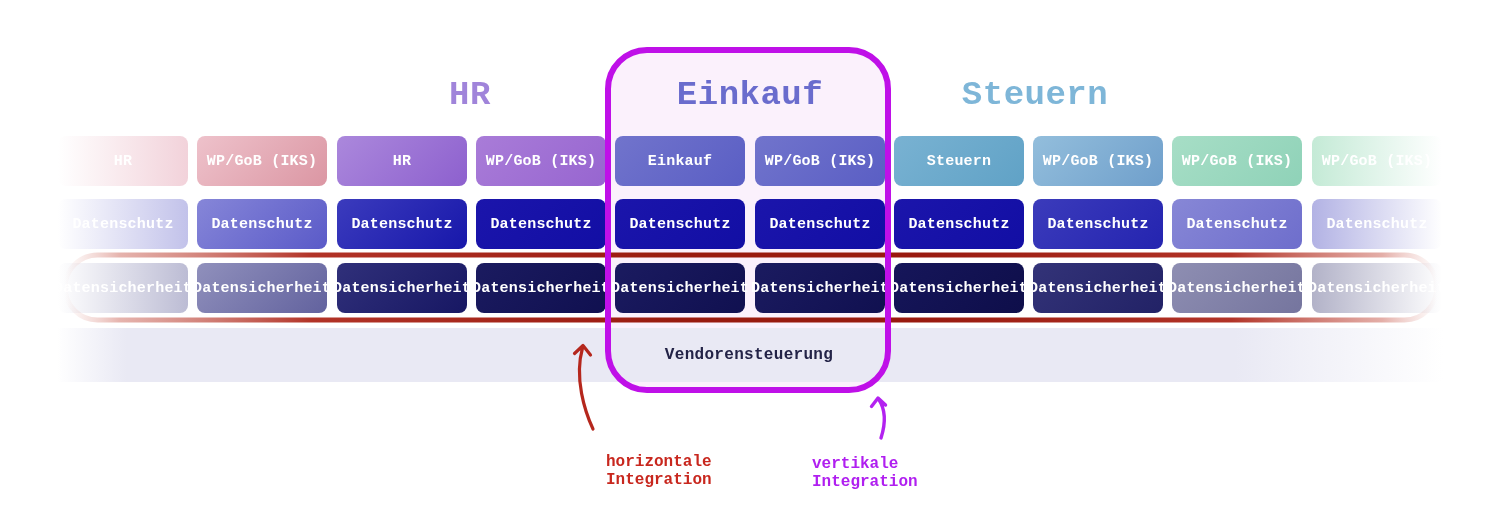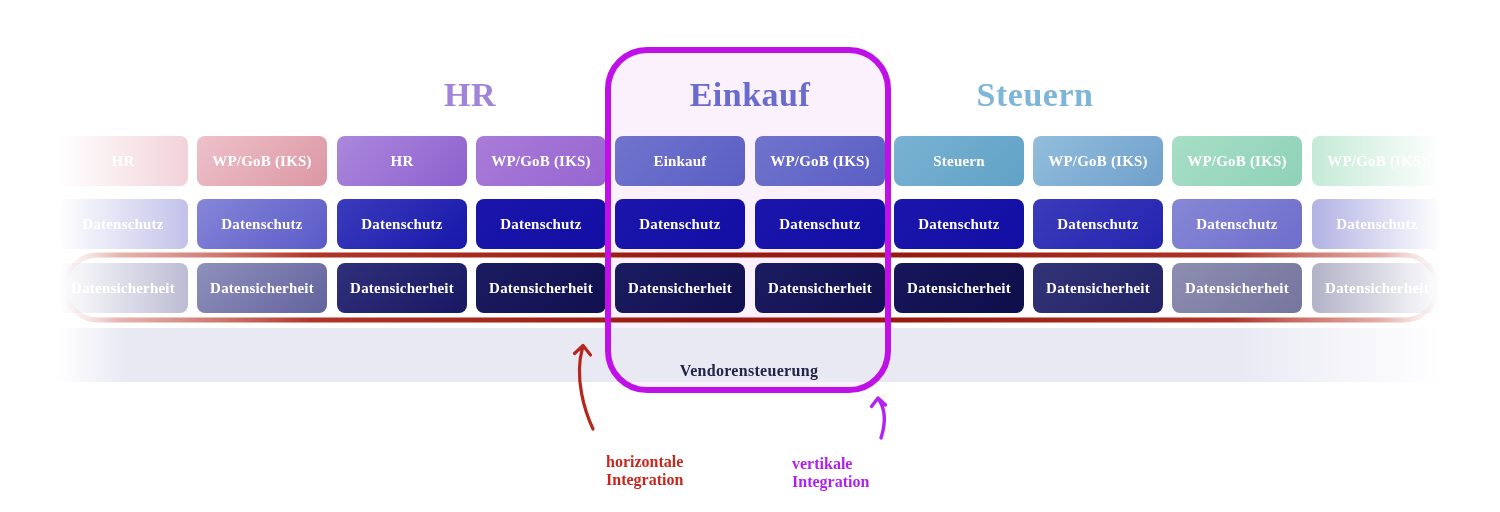--- a/index.html
+++ b/index.html
@@ -1,18 +1,18 @@
 <!DOCTYPE html>
 <html><head>
 <meta charset="utf-8">
 <style>
   html,body{margin:0;padding:0;background:#ffffff;}
   .canvas{
     position:relative;width:1500px;height:498px;background:#ffffff;overflow:hidden;
-    font-family:Liberation Serif, serif;
+    font-family:Liberation Mono, monospace;
   }
   
   .vfill{
     position:absolute;left:608px;top:50px;width:280px;height:340px;
     background:#fbf1fc;border-radius:38px;z-index:1;
   }
   
   .band{
     position:absolute;left:57px;top:328px;width:1386px;height:54px;z-index:2;
   }
@@ -30,28 +30,28 @@
     font-size:34px;font-weight:bold;letter-spacing:.5px;
   }
   
   .vborder{
     position:absolute;left:605px;top:47px;width:274px;height:334px;
     border:6px solid #bf10e8;border-radius:42px;background:transparent;z-index:5;
   }
   .svg-under{position:absolute;left:0;top:0;z-index:4;pointer-events:none;}
   .svg-top{position:absolute;left:0;top:0;z-index:6;pointer-events:none;}
   .vendor-label{
-    position:absolute;left:608px;top:362px;width:282px;text-align:center;z-index:6;
+    position:absolute;left:608px;top:346px;width:282px;text-align:center;z-index:6;
     font-size:16px;font-weight:bold;color:#232347;letter-spacing:.3px;
   }
   .anno{
     position:absolute;z-index:6;font-size:16px;font-weight:bold;line-height:18px;white-space:pre-line;margin-top:13px;
   }
   .anno-h{left:606px;top:440px;}
-  .anno-v{left:792px;top:442px;}
+  .anno-v{left:812px;top:442px;}
 </style>
 </head>
 <body>
 
 <div class="canvas">
 
   <div class="vfill" style="background: rgb(251, 241, 252);"></div>
 
   <div class="band" id="band" style="background: linear-gradient(90deg, rgba(233, 233, 244, 0) 0%, rgb(233, 233, 244) 5%, rgb(233, 233, 244) 85%, rgba(233, 233, 244, 0) 100%);"></div>
 

